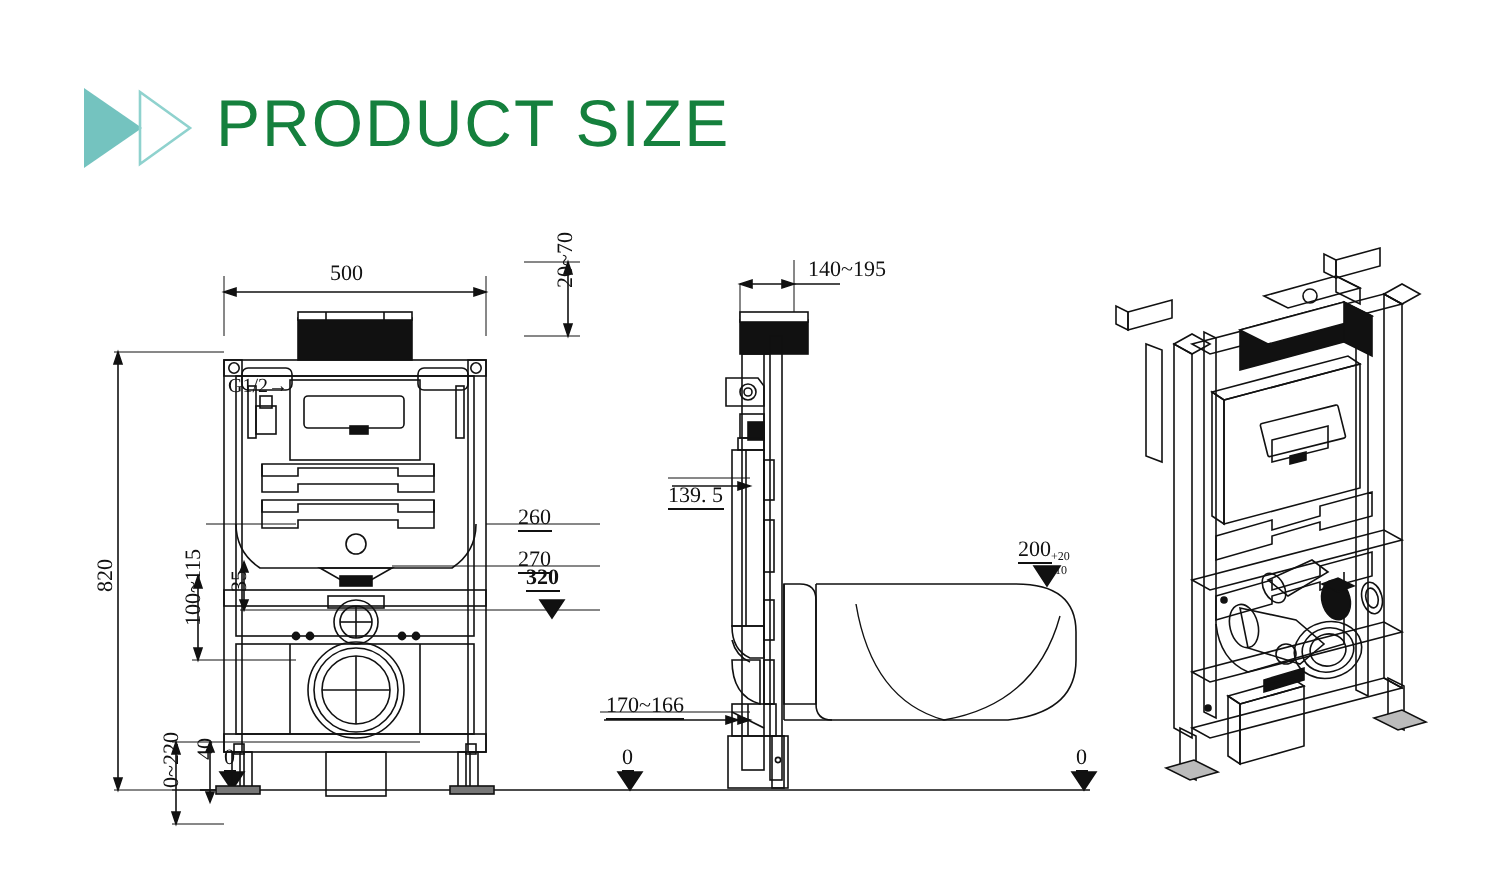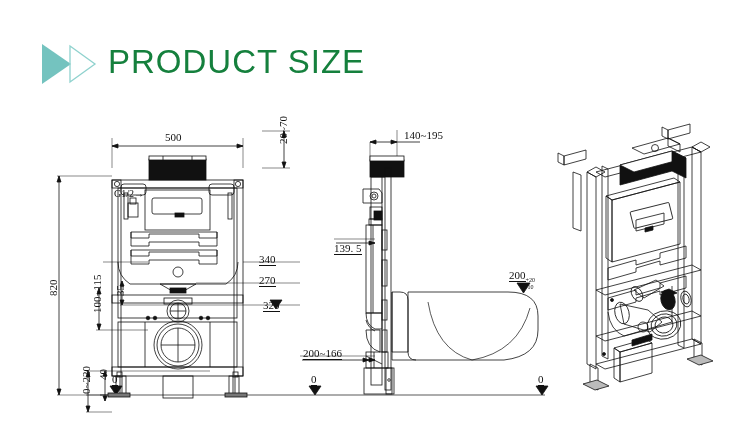--- a/index.html
+++ b/index.html
@@ -356,37 +356,37 @@
 <div class="dt rot" style="left:278px;top:144px;">20~70</div>
 
 <div class="dt rot" style="left:48px;top:296px;">820</div>
 
 <div class="dt sm" style="left:74px;top:188px;margin-left:40px;"><span>G1/2</span>→</div>
 
 <div class="dt rot" style="left:92px;top:313px;">100~115</div>
 
 <div class="dt rot" style="left:115px;top:296px;">35</div>
 
-<div class="dt ul" style="left:259px;top:254px;">340</div>
+<div class="dt ul" style="left:259px;top:254px;">260</div>
 
 <div class="dt ul" style="left:259px;top:275px;">270</div>
 
-<div class="dt ul" style="left:263px;top:300px;">320</div>
+<div class="dt ul" style="left:263px;top:284px;font-weight:bold;">320</div>
 
 <div class="dt rot" style="left:81px;top:394px;">0~220</div>
 
 <div class="dt rot" style="left:98px;top:380px;">40</div>
 
 <div class="dt ul" style="left:112px;top:374px;">0</div>
 
 <div class="dt" style="left:404px;top:130px;text-align:right;">140~195</div>
 
 <div class="dt ul" style="left:334px;top:231px;margin-top:12px;">139. 5</div>
 
-<div class="dt ul" style="left:303px;top:348px;">200~166</div>
+<div class="dt ul" style="left:303px;top:348px;">170~166</div>
 
 <div class="dt" style="left:509px;top:270px;">
   <span class="ul">200</span><span class="tolgrp"><span class="tt">+20</span><span class="tb">-10</span></span>
 </div>
 
 <div class="dt ul" style="left:311px;top:374px;">0</div>
 
 <div class="dt ul" style="left:538px;top:374px;">0</div>
 
 </div>

